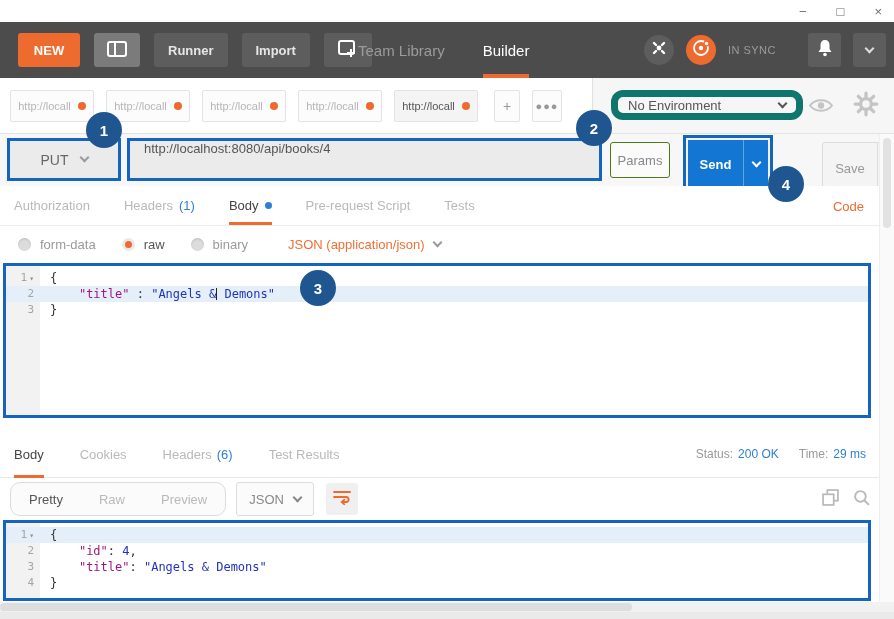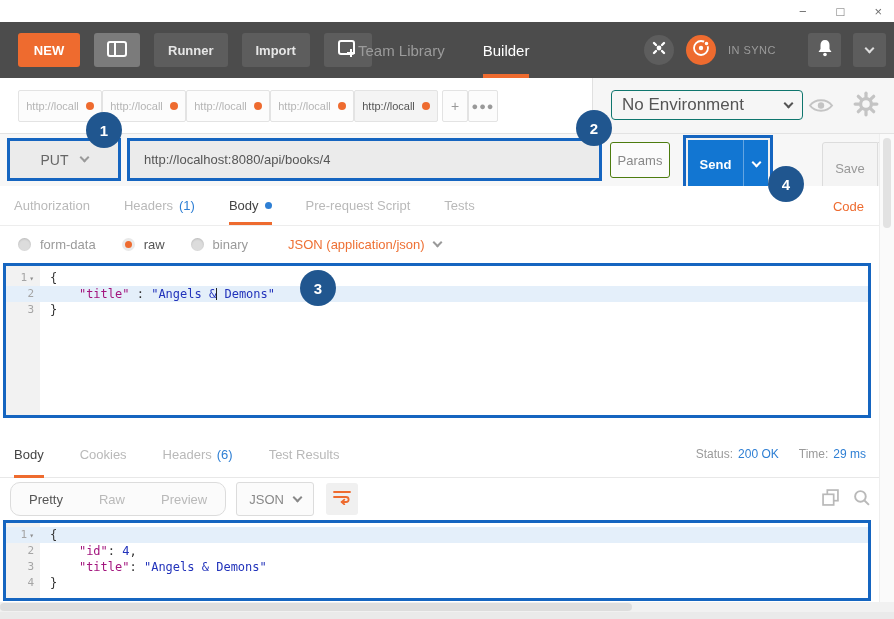--- a/index.html
+++ b/index.html
@@ -19,38 +19,38 @@
   .toolbar-tabs { position:absolute; left:358px; top:0; height:56px; display:flex; gap:38px; }
   .ttab { height:56px; display:flex; align-items:center; font-size:15px; color:#9b9b9b; }
   .ttab.active { color:#fff; box-shadow:inset 0 -4px 0 #ee6b2f; }
   .toolbar-right { position:absolute; right:8px; top:0; height:56px; display:flex; align-items:center; gap:12px; }
   .circle-btn { width:30px; height:30px; border-radius:50%; background:#5d5d5d; display:flex; align-items:center; justify-content:center; }
   .circle-btn.orange { background:#ee6b2f; }
   .insync { color:#9b9b9b; font-size:11px; letter-spacing:.5px; margin-right:20px; }
   .sq-btn { width:33px; height:34px; background:#5d5d5d; border-radius:3px; display:flex; align-items:center; justify-content:center; color:#ddd; }
 
   
-  .tabstrip { position:absolute; top:78px; left:0; width:592px; height:56px; background:#fff; border-bottom:1px solid #e3e3e3; display:flex; align-items:center; padding-left:18px; gap:0; }
+  .tabstrip { position:absolute; top:78px; left:0; width:592px; height:56px; background:#fff; border-bottom:1px solid #e3e3e3; display:flex; align-items:center; padding-left:10px; gap:12px; }
   .rtab { width:84px; height:32px; background:#fcfcfc; border:1px solid #e3e3e3; border-radius:2px; display:flex; align-items:center; justify-content:center; gap:7px; font-size:11px; color:#b5b5b5; }
   .rtab.active { background:#f4f4f4; color:#555; }
   .odot { width:8px; height:8px; border-radius:50%; background:#ee6b2f; flex:none; }
   .mini-btn { height:32px; border:1px solid #e3e3e3; background:#fcfcfc; color:#999; display:flex; align-items:center; justify-content:center; border-radius:2px; font-size:14px; }
   .mini-add { width:26px; margin-left:4px; }
   .mini-more { width:30px; font-size:11px; letter-spacing:1px; }
 
   .env-panel { position:absolute; top:78px; left:592px; right:0; height:56px; background:#f6f6f6; border-left:1px solid #e0e0e0; border-bottom:1px solid #e3e3e3; }
-  .env-select { position:absolute; left:18px; top:12px; width:192px; height:30px; border:1px solid #0f766e; border-radius:4px; color:#555; font-size:17px; display:flex; align-items:center; justify-content:space-between; padding:0 10px; background:#f6f6f6; }
+  .env-select { position:absolute; left:18px; top:12px; width:192px; height:30px; border:7px solid #0f766e; border-radius:12px; color:#555; font-size:13px; display:flex; align-items:center; justify-content:space-between; padding:0 10px; background:#f6f6f6; }
   .env-eye { position:absolute; left:215px; top:19px; }
   .env-gear { position:absolute; left:260px; top:13px; }
 
   
   .request-bar { position:absolute; top:134px; left:0; right:0; height:52px; background:#f7f7f7; }
   .ann { border:3px solid #1565c0; }
   .method-box { position:absolute; left:7px; top:4px; width:114px; height:43px; background:#ebebeb; display:flex; align-items:center; justify-content:center; gap:12px; color:#666; font-size:14px; }
-  .url-box { position:absolute; left:127px; top:4px; width:475px; height:43px; background:#ebebeb; display:flex; align-items:center; padding-left:14px; color:#555; font-size:13px; }
+  .url-box { position:absolute; left:127px; top:4px; width:475px; height:43px; background:#ebebeb; display:flex; padding-left:14px; color:#555; font-size:13px; }
   .params-btn { position:absolute; left:610px; top:8px; width:60px; height:36px; background:#fbfbfb; border:1px solid #4d7c0f; border-radius:3px; color:#888; font-size:13px; display:flex; align-items:center; justify-content:center; }
   .send-wrap { position:absolute; left:683px; top:1px; width:90px; height:58px; background:#f1f1f1; padding:2px; }
   .send-btn { display:flex; width:100%; height:100%; }
   .send-main { flex:1; background:#1276d2; color:#fff; font-weight:bold; font-size:13px; display:flex; align-items:center; justify-content:center; }
   .send-chev { width:25px; background:#1276d2; border-left:1px solid rgba(255,255,255,.35); display:flex; align-items:center; justify-content:center; color:#fff; }
   .save-group { position:absolute; left:790px; top:8px; height:52px; display:flex;margin-left:32px; }
   .save-main { width:56px; background:#f4f4f4; border:1px solid #dcdcdc; border-radius:3px 0 0 3px; color:#999; font-size:13px; display:flex; align-items:center; justify-content:center; }
   .save-chev { width:26px; background:#f4f4f4; border:1px solid #dcdcdc; border-left:none; border-radius:0 3px 3px 0; color:#b5b5b5; display:flex; align-items:center; justify-content:center; }
 
   

